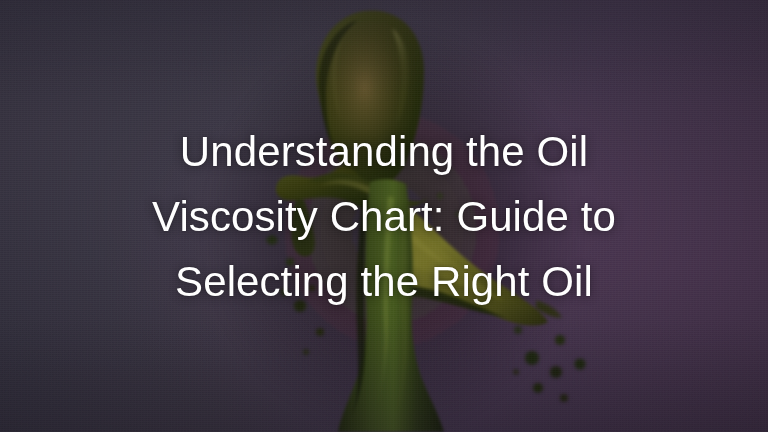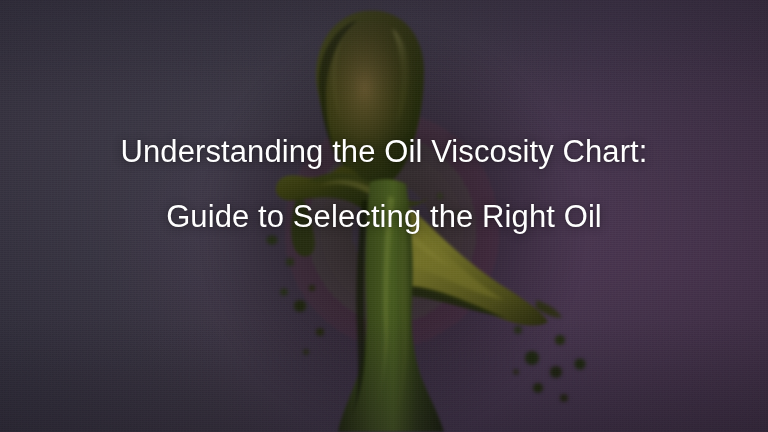--- a/index.html
+++ b/index.html
@@ -70,21 +70,21 @@
 
   
   .hero-title {
     position: absolute;
     left: 0;
     right: 0;
     top: 119px;
     padding: 0 104px;
     text-align: center;
     color: #ffffff;
-    font-size: 31px;
+    font-size: 42px;
     line-height: 65px;
     font-weight: 400;
     letter-spacing: 0.1px;
     text-shadow: 0 1px 10px rgba(0,0,0,0.42), 0 0 2px rgba(0,0,0,0.30);
     white-space: pre-line;
   }
 </style>
 </head>
 <body>
 

